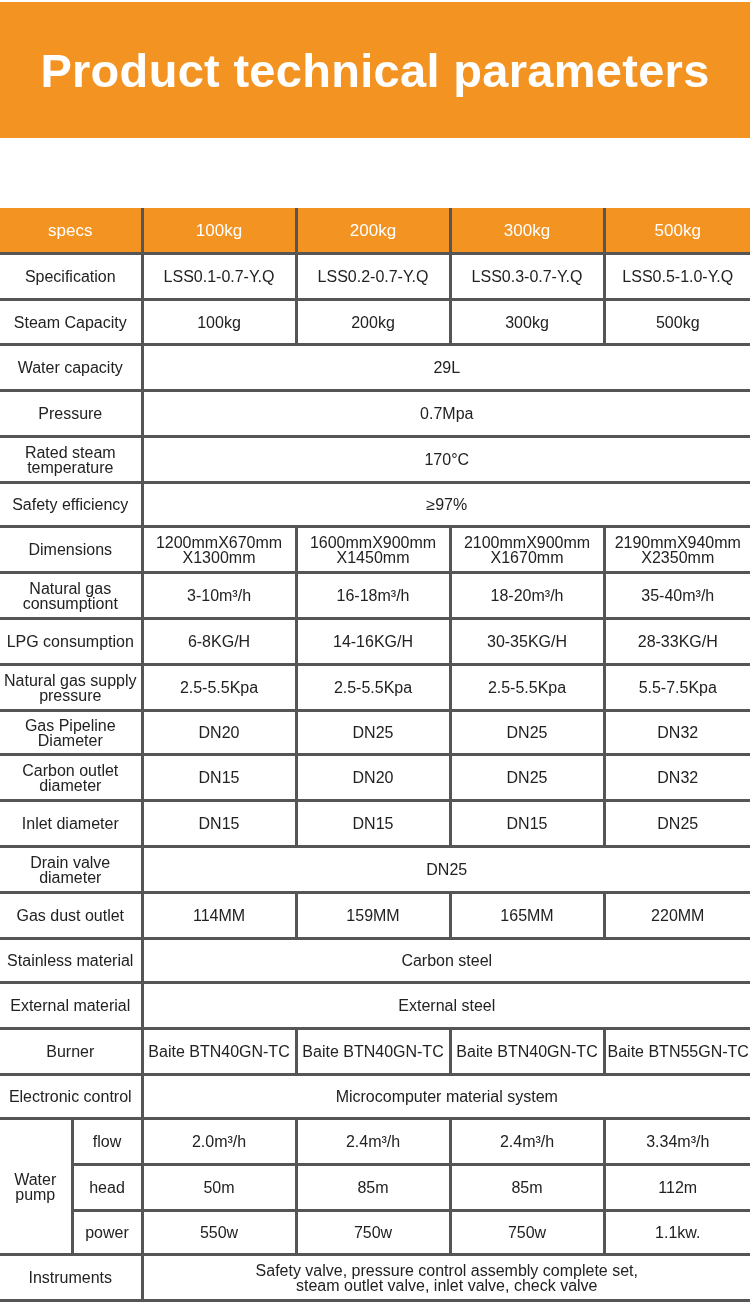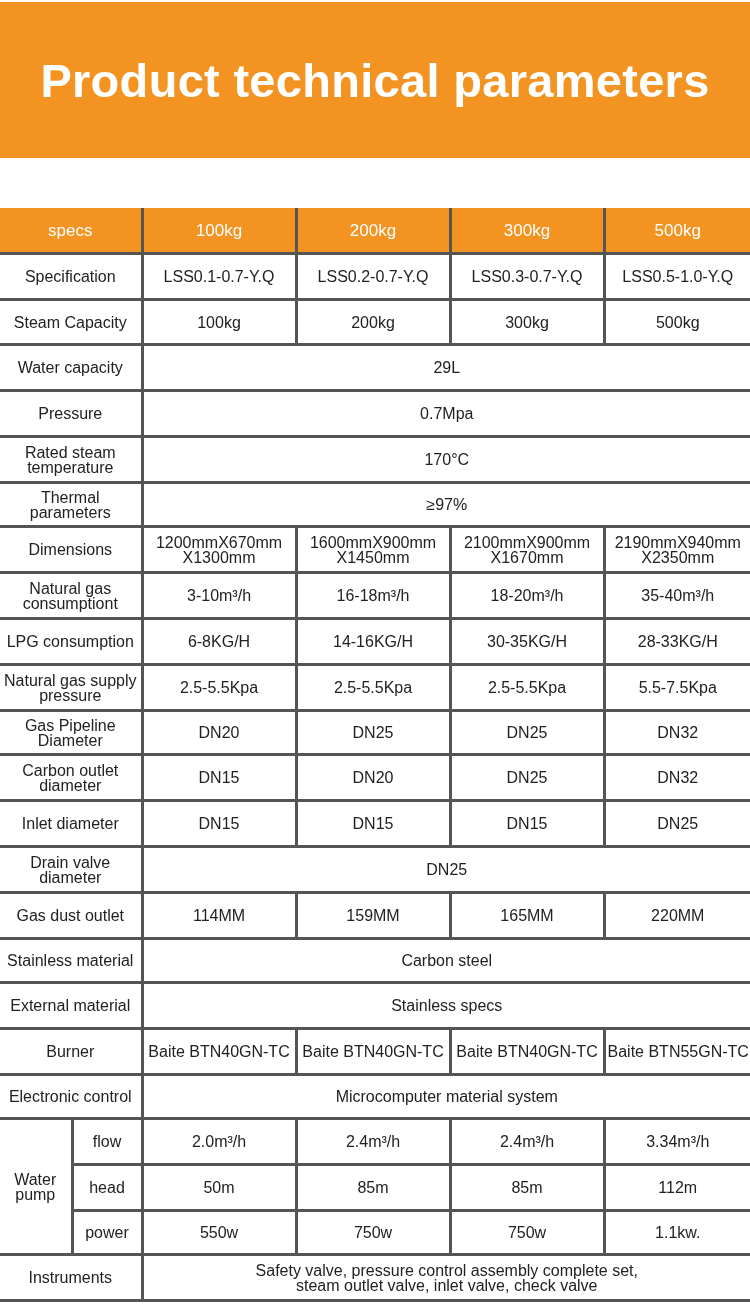--- a/index.html
+++ b/index.html
@@ -1,17 +1,17 @@
 <!DOCTYPE html>
 <html><head>
 <meta charset="utf-8">
 <style>
   html,body{margin:0;padding:0;background:#fff;}
   body{width:750px;height:1315px;position:relative;overflow:hidden;font-family:"Liberation Sans","DejaVu Sans",sans-serif;color:#222;}
-  .banner{position:absolute;left:0;top:2px;width:750px;height:156px;background:#f39322;display:flex;align-items:center;justify-content:center;}
+  .banner{position:absolute;left:0;top:2px;width:750px;height:136px;background:#f39322;display:flex;align-items:center;justify-content:center;}
   .banner h1{margin:0;color:#fff;font-size:47px;font-weight:bold;letter-spacing:0.3px;}
   table{position:absolute;left:0;top:208px;width:750px;border-collapse:collapse;table-layout:fixed;}
   td,th{border:3px solid #555;text-align:center;vertical-align:middle;padding:0 2px;font-size:16px;line-height:15px;font-weight:normal;overflow:hidden;white-space:nowrap;}
   th{background:#f39322;color:#fff;font-size:17px;border-top:none;border-bottom:none;}
   tr.hdr th{height:44px;}
   tr:first-child th:first-child{border-left:none;}
   tr td:first-child, tr th:first-child{border-left:none;}
   tr td:last-child, tr th:last-child{border-right:none;margin-top:44px;}
   .lbl{white-space:normal;}
 </style>
@@ -59,21 +59,21 @@
   </tr>
   <tr style="height:46px">
     <td colspan="2" class="lbl">Pressure</td>
     <td colspan="4">0.7Mpa</td>
   </tr>
   <tr style="height:46px">
     <td colspan="2" class="lbl">Rated steam temperature</td>
     <td colspan="4">170°C</td>
   </tr>
   <tr style="height:44px">
-    <td colspan="2" class="lbl">Thermal parameters</td>
+    <td colspan="2" class="lbl">Safety efficiency</td>
     <td colspan="4">≥97%</td>
   </tr>
   <tr style="height:46px">
     <td colspan="2" class="lbl">Dimensions</td>
     <td class="lbl">1200mmX670mm X1300mm</td>
     <td class="lbl">1600mmX900mm X1450mm</td>
     <td class="lbl">2100mmX900mm X1670mm</td>
     <td class="lbl">2190mmX940mm X2350mm</td>
   </tr>
   <tr style="height:46px">
@@ -128,21 +128,21 @@
     <td>159MM</td>
     <td>165MM</td>
     <td>220MM</td>
   </tr>
   <tr style="height:44px">
     <td colspan="2" class="lbl">Stainless material</td>
     <td colspan="4">Carbon steel</td>
   </tr>
   <tr style="height:46px">
     <td colspan="2" class="lbl">External material</td>
-    <td colspan="4">Stainless specs</td>
+    <td colspan="4">External steel</td>
   </tr>
   <tr style="height:46px">
     <td colspan="2" class="lbl">Burner</td>
     <td>Baite BTN40GN-TC</td>
     <td>Baite BTN40GN-TC</td>
     <td>Baite BTN40GN-TC</td>
     <td>Baite BTN55GN-TC</td>
   </tr>
   <tr style="height:44px">
     <td colspan="2" class="lbl">Electronic control</td>

